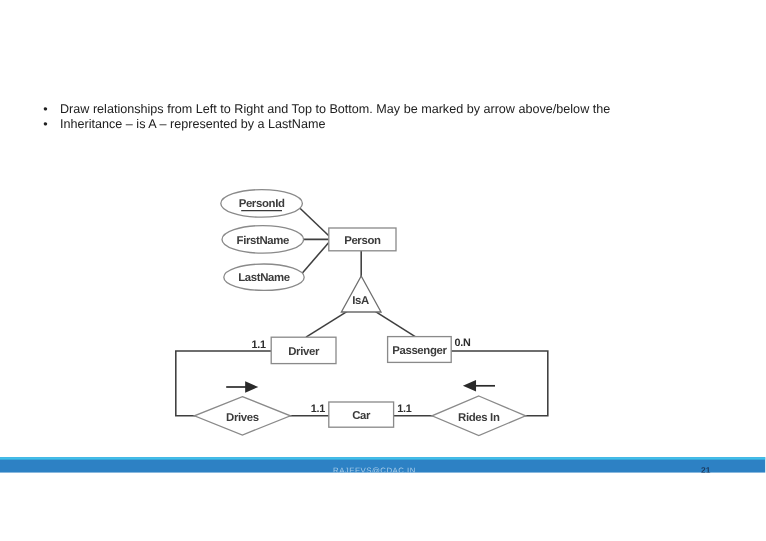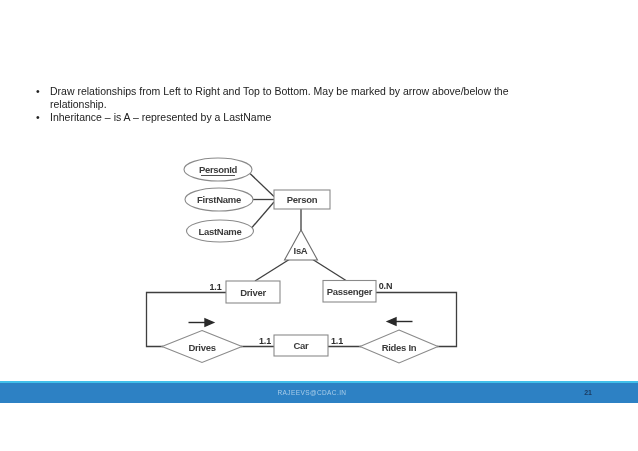--- a/index.html
+++ b/index.html
@@ -1,17 +1,17 @@
 <!DOCTYPE html>
 <html><head>
 <meta charset="utf-8">
 <style>
   html,body { margin:0; padding:0; background:#ffffff; }
   .slide {
-    position:relative; width:638px; height:451px;
+    position:relative; width:638px; height:394px;
     background:#ffffff; overflow:hidden;
     font-family:"Liberation Sans", sans-serif;
   }
 
   
   .bullets {
     position:absolute; left:35px; top:85px; width:560px;
     margin:0; padding:0; list-style:none;
     font-size:10.5px; line-height:12.8px; color:#212121;
   }
@@ -50,21 +50,20 @@
   }
 </style>
 </head>
 <body>
 
 <div class="slide">
 
   <ul class="bullets">
     <li class="bullet-item">
       <span class="bline">Draw relationships from Left to Right and Top to Bottom. May be marked by arrow above/below the</span>
-      <span class="bline">relationship.</span>
     </li>
     <li class="bullet-item">
       <span class="bline">Inheritance – is A – represented by a LastName</span>
     </li>
   </ul>
 
   <svg class="diagram" viewBox="140 152 325 218" xmlns="http://www.w3.org/2000/svg">
 
     <g stroke="#3f3f3f" stroke-width="1.3" fill="none">
       <line x1="250" y1="173.5" x2="274" y2="196.5"></line>

